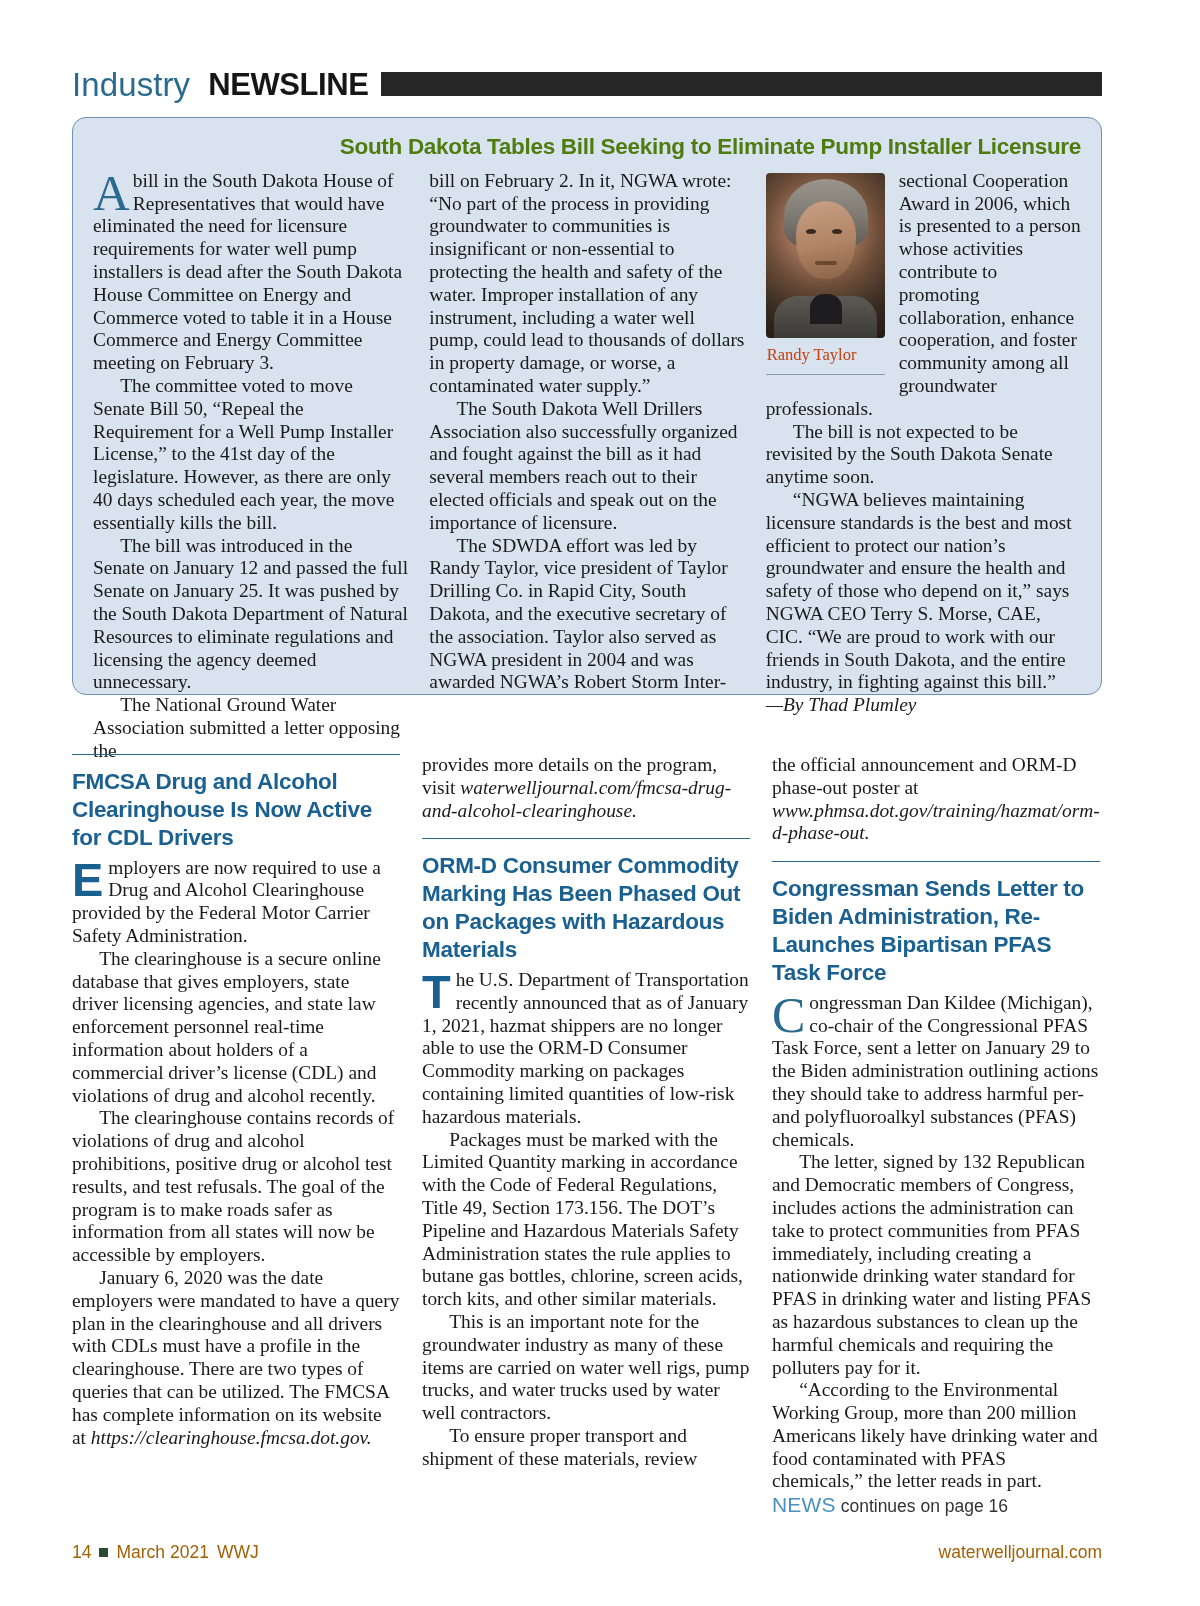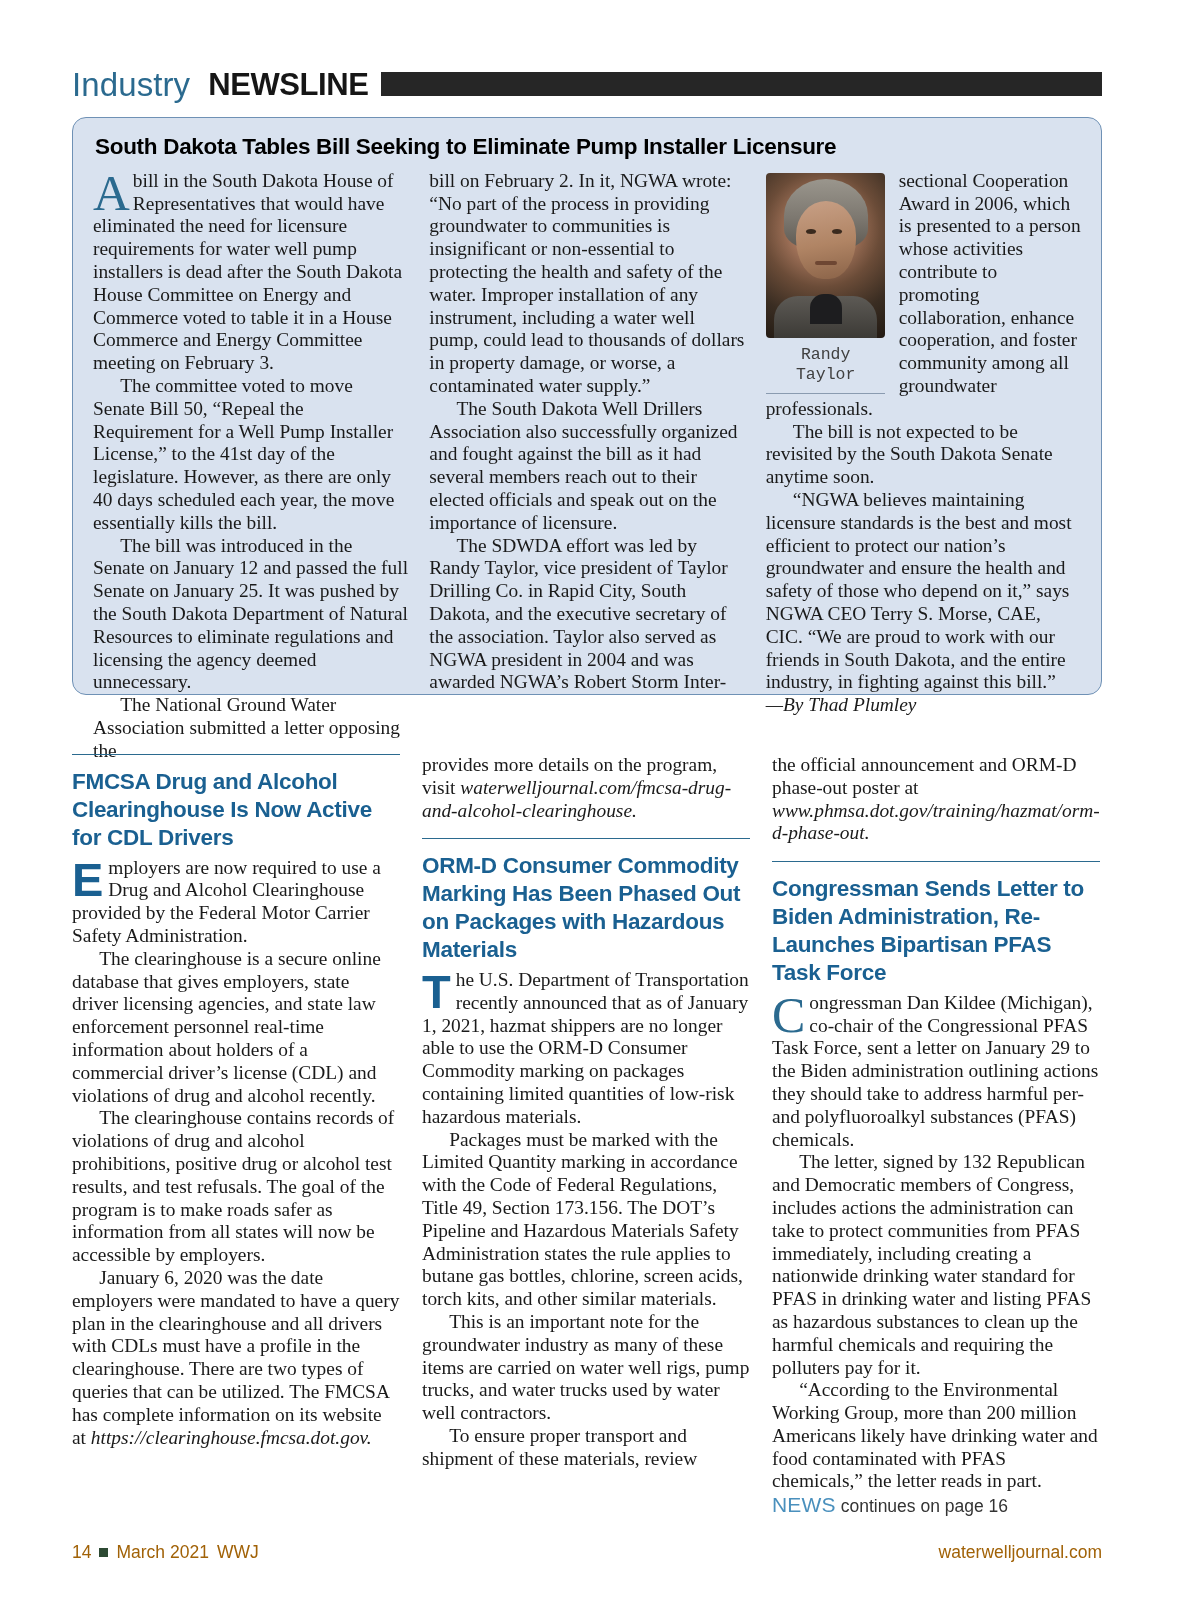--- a/index.html
+++ b/index.html
@@ -67,24 +67,25 @@
     box-sizing: border-box;
     background: #d9e2ef;
     border: 1.5px solid #6f91b5;
     border-radius: 14px;
     padding: 14px 20px 10px 20px;
   }
   .feature-title {
     font-family: "Liberation Sans", sans-serif;
     font-weight: bold;
     font-size: 22.5px;
-    color: #000000;
+    color: #4d7c0f;
     letter-spacing: -0.3px;
     margin: 2px 0 10px 2px;
     line-height: 1.15;
+    text-align: right;
   }
   .feature-cols {
     display: flex;
     gap: 21px;
   }
   .fcol {
     width: 322px;
     font-size: 19.4px;
     line-height: 1.175;
     text-align: left;
@@ -162,26 +163,25 @@
     border-radius: 24px 24px 0 0;
   }
   .photo .neck {
     position: absolute;
     left: 44px; bottom: 14px;
     width: 32px; height: 30px;
     background: #1d1d1f;
     border-radius: 14px 14px 0 0;
   }
   .photo-caption {
-    font-family: Liberation Mono, monospace;
+    font-family: Liberation Serif, serif;
     font-size: 16.5px;
-    color: #404040;
+    color: #c2410c;
     margin: 7px 0 0 1px;
     line-height: 1.2;
-    text-align: center;
   }
   .photo-rule {
     border: 0;
     border-top: 1px solid #8a9bb0;
     margin: 9px 0 0 0;
     width: 119px;
   }
   .byline {
     text-align: left;
     font-style: italic;

